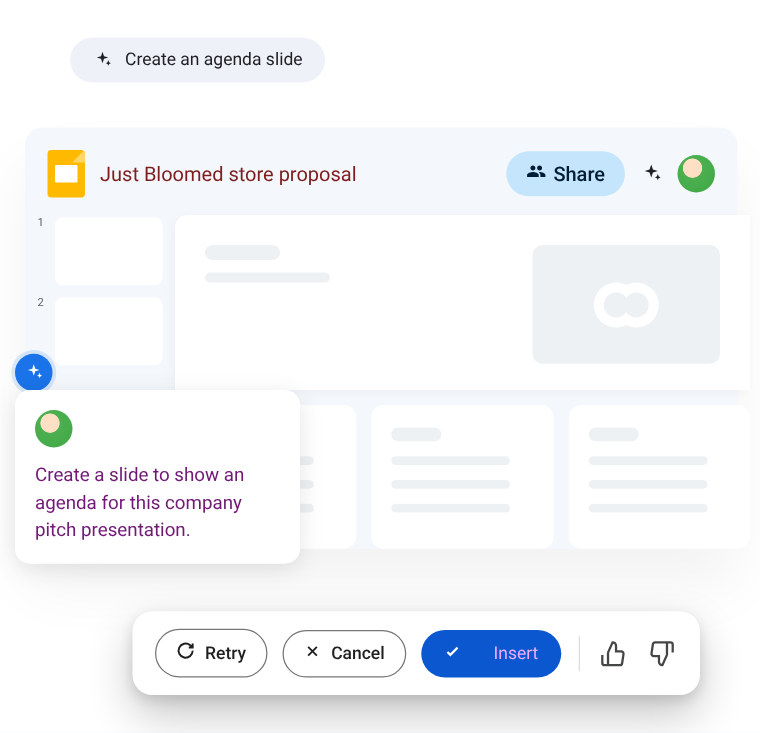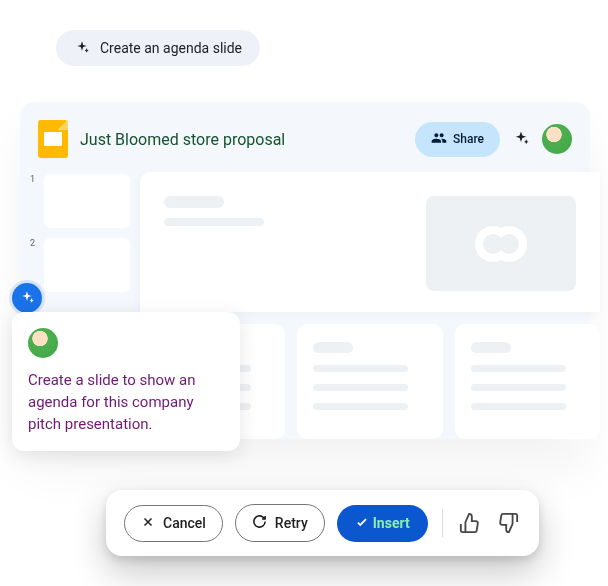--- a/index.html
+++ b/index.html
@@ -82,32 +82,32 @@
       top: 0;
       right: 0;
       width: 10px;
       height: 10px;
       background: linear-gradient(135deg, transparent 50%, #ffd666 50%);
       border-top-right-radius: 3px;
     }
     
     .doc-title {
       font-size: 16px;
-      color: #14532d;
+      color: #7f1d1d;
       flex: 1;
     }
     
     .share-button {
       display: inline-flex;
       align-items: center;
       gap: 6px;
       background: #c5e5fc;
       border-radius: 18px;
       padding: 8px 16px;
-      font-size: 12px;
+      font-size: 16px;
       color: #001d35;
       font-weight: 500;
       cursor: pointer;
     }
     
     .header-sparkle {
       width: 18px;
       height: 18px;
       display: flex;
       align-items: center;
@@ -278,28 +278,28 @@
       padding: 9px 16px;
       font-size: 14px;
       color: #1f1f1f;
       cursor: pointer;
       font-weight: 500;
     }
     
     .primary-button {
       display: inline-flex;
       align-items: center;
-      gap: 4px;
+      gap: 26px;
       background: #0b57d0;
-      color: #86efac;
+      color: #f0abfc;
       border-radius: 20px;
       padding: 10px 18px;
       font-size: 14px;
       cursor: pointer;
-      font-weight: 700;
+      font-weight: 400;
     }
     
     .divider {
       width: 1px;
       height: 28px;
       background: #dadce0;
       margin: 0 2px;
     }
     
     .feedback-btn {
@@ -403,33 +403,33 @@
 </div>
 
 <div class="prompt-popover">
   <div class="avatar"></div>
   <div class="prompt-text">Create a slide to show an agenda for this company pitch presentation.</div>
 </div>
 
 <div class="action-bar">
   <div class="pill-button">
     <span>
+      <svg width="15" height="15" viewBox="0 0 24 24" fill="none" stroke="#1f1f1f" stroke-width="2.5">
+          <path d="M21 12a9 9 0 11-3.5-7.1L21 8M21 3v5h-5"></path>
+        </svg>
+    </span>
+    <span>Retry</span>
+  </div>
+  <div class="pill-button">
+    <span>
       <svg width="14" height="14" viewBox="0 0 24 24" fill="none" stroke="#1f1f1f" stroke-width="2.5">
           <path d="M18 6L6 18M6 6l12 12"></path>
         </svg>
     </span>
     <span>Cancel</span>
-  </div>
-  <div class="pill-button">
-    <span>
-      <svg width="15" height="15" viewBox="0 0 24 24" fill="none" stroke="#1f1f1f" stroke-width="2.5">
-          <path d="M21 12a9 9 0 11-3.5-7.1L21 8M21 3v5h-5"></path>
-        </svg>
-    </span>
-    <span>Retry</span>
   </div>
   <div class="primary-button">
     <span>
       <svg width="14" height="14" viewBox="0 0 24 24" fill="none" stroke="#fff" stroke-width="3">
           <path d="M5 13l4 4L19 7"></path>
         </svg>
     </span>
     <span>Insert</span>
   </div>
   <div class="divider"></div>

